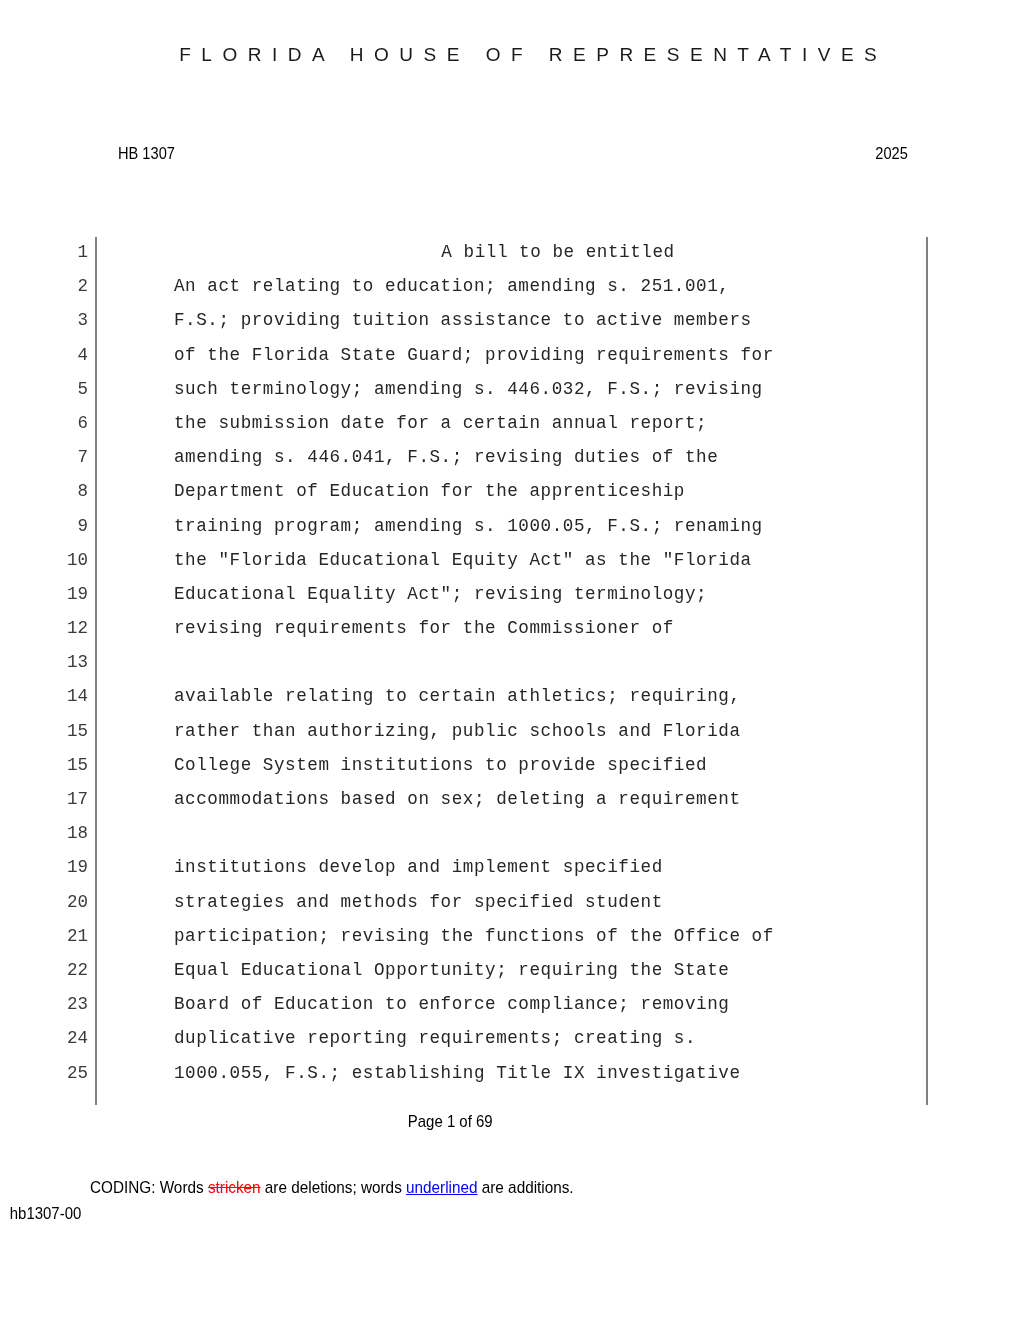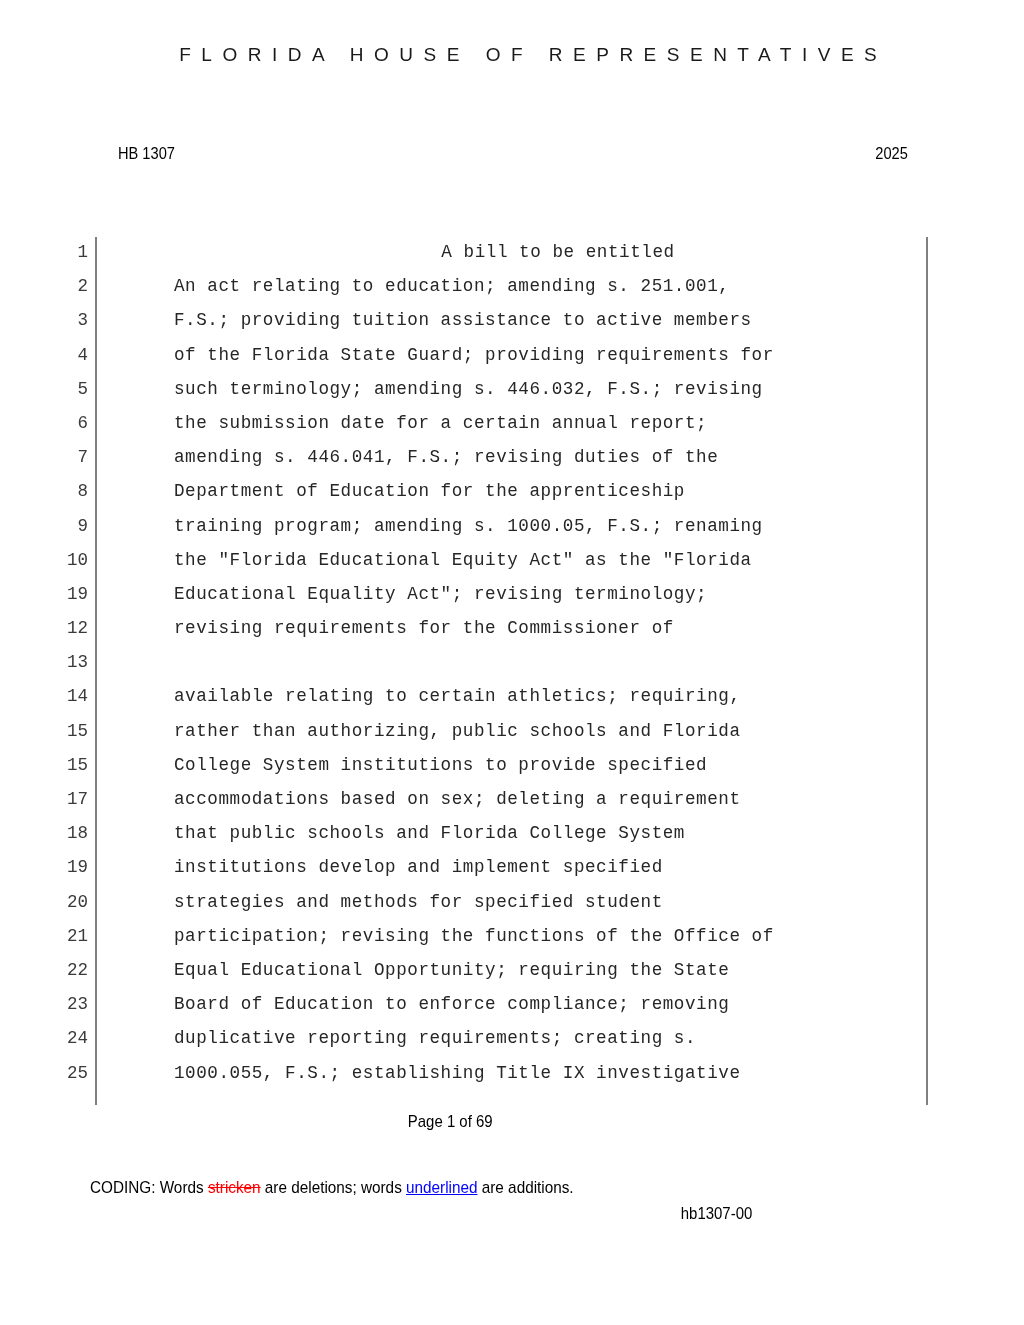--- a/index.html
+++ b/index.html
@@ -149,22 +149,21 @@
   .added {
     color: #0000ff;
     text-decoration: underline;
     text-decoration-color: #0000ff;
   }
 
   .doc-id {
     position: absolute;
     top: 1204px;
     left: 0;
-    width: 752px;
-    text-align: right;
+    width: 986px;
     font-family: "Liberation Sans", sans-serif;
     font-size: 17px;
     color: #000000;
   }
   .doc-id span {
     display: inline-block;
     transform: scaleX(0.88);
     transform-origin: right center;
   }
 </style>
@@ -244,21 +243,20 @@
       <div class="bill-row">
         <div class="line-no">15</div>
         <div class="line-text">College System institutions to provide specified</div>
       </div>
       <div class="bill-row">
         <div class="line-no">17</div>
         <div class="line-text">accommodations based on sex; deleting a requirement</div>
       </div>
       <div class="bill-row">
         <div class="line-no">18</div>
-        <div class="line-text">that public schools and Florida College System</div>
       </div>
       <div class="bill-row">
         <div class="line-no">19</div>
         <div class="line-text">institutions develop and implement specified</div>
       </div>
       <div class="bill-row">
         <div class="line-no">20</div>
         <div class="line-text">strategies and methods for specified student</div>
       </div>
       <div class="bill-row">

